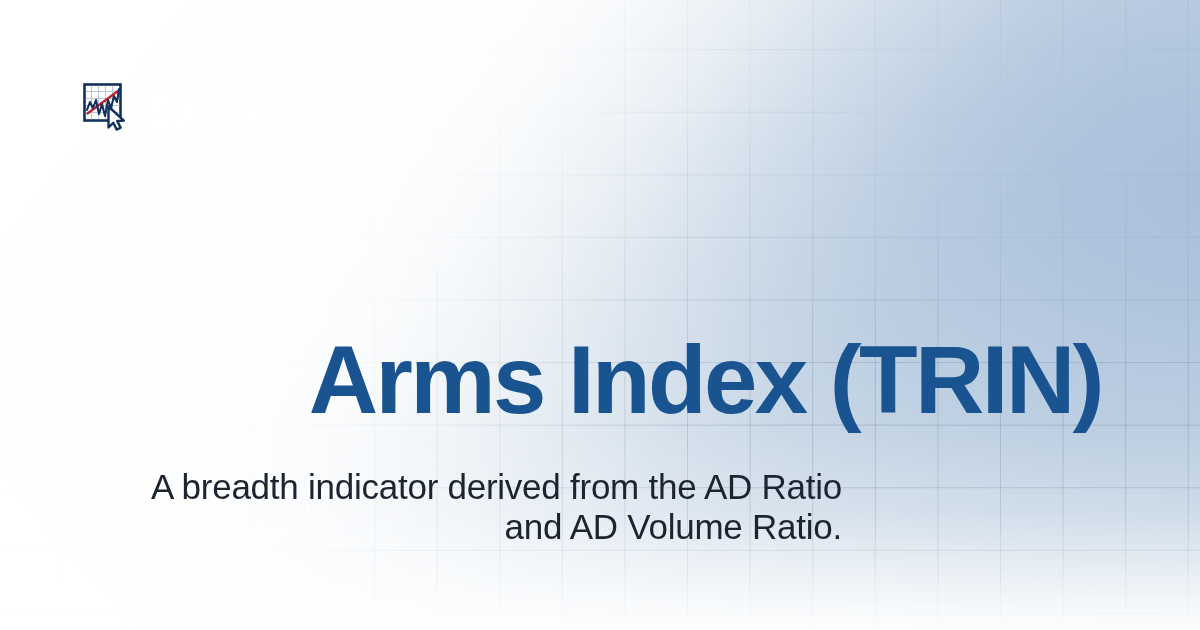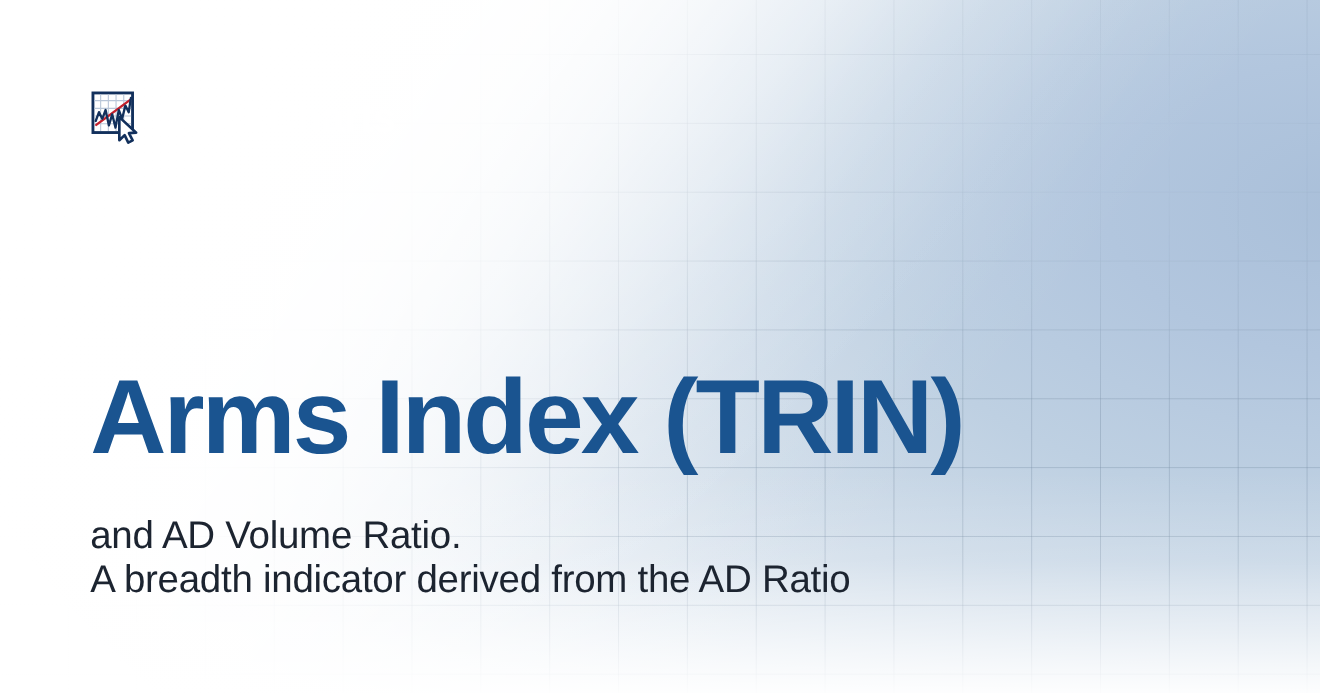--- a/index.html
+++ b/index.html
@@ -108,20 +108,21 @@
         rgba(255,255,255,0.12) 54%,
         rgba(255,255,255,0.00) 66%);
     pointer-events: none;
   }
 
   
 
   .content {
     position: absolute;
     inset: 0;
+    text-align: right;
   }
 
   .brand {
     position: absolute;
     left: 82px;
     top: 80px;
     display: flex;
     align-items: center;
     gap: 11px;
     height: 54px;
@@ -211,18 +212,18 @@
         <path d="M26.5,24.5 L26.5,45.5 L31.3,40.8 L34.6,47.6 L38.6,45.6 L35.2,39.0 L41.8,38.6 Z" fill="#ffffff" stroke="#12305c" stroke-width="2.4" stroke-linejoin="round"></path>
       </svg>
       <span class="brand-name">StockCharts</span>
     </div>
 
     <div class="headline">
       <h1 class="page-title">Arms Index (TRIN)</h1>
     </div>
 
     <p class="page-subtitle">
+      <span class="sub-line">A breadth indicator derived from the AD Ratio</span>
       <span class="sub-line">and AD Volume Ratio.</span>
-      <span class="sub-line">A breadth indicator derived from the AD Ratio</span>
     </p>
 
   </div>
 </div>
 
 </body></html>

